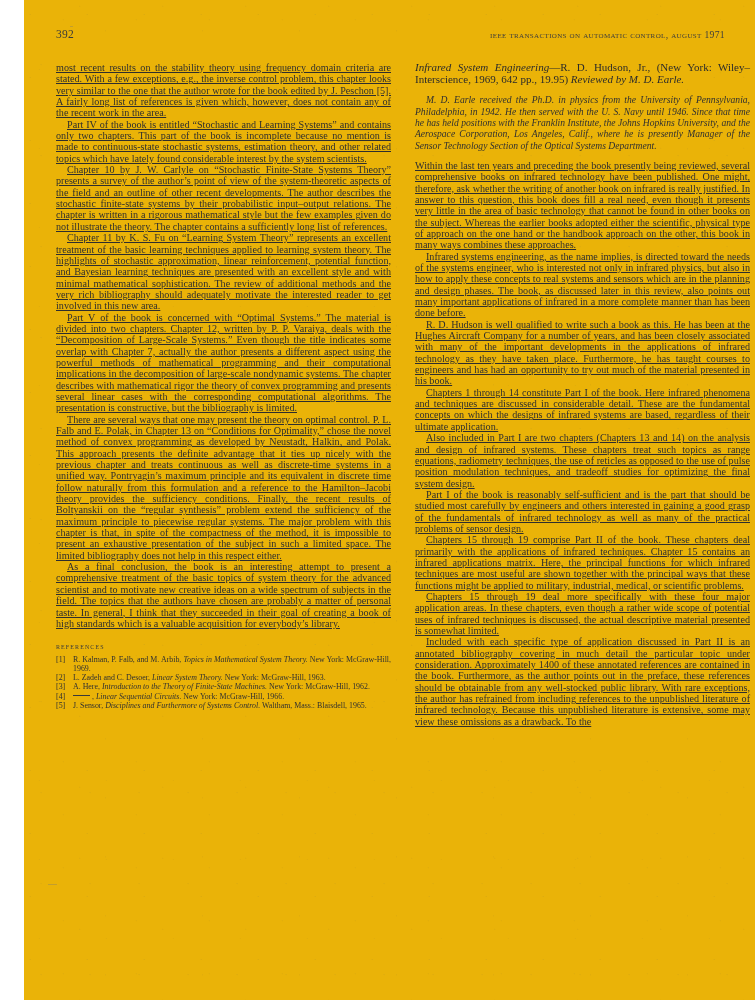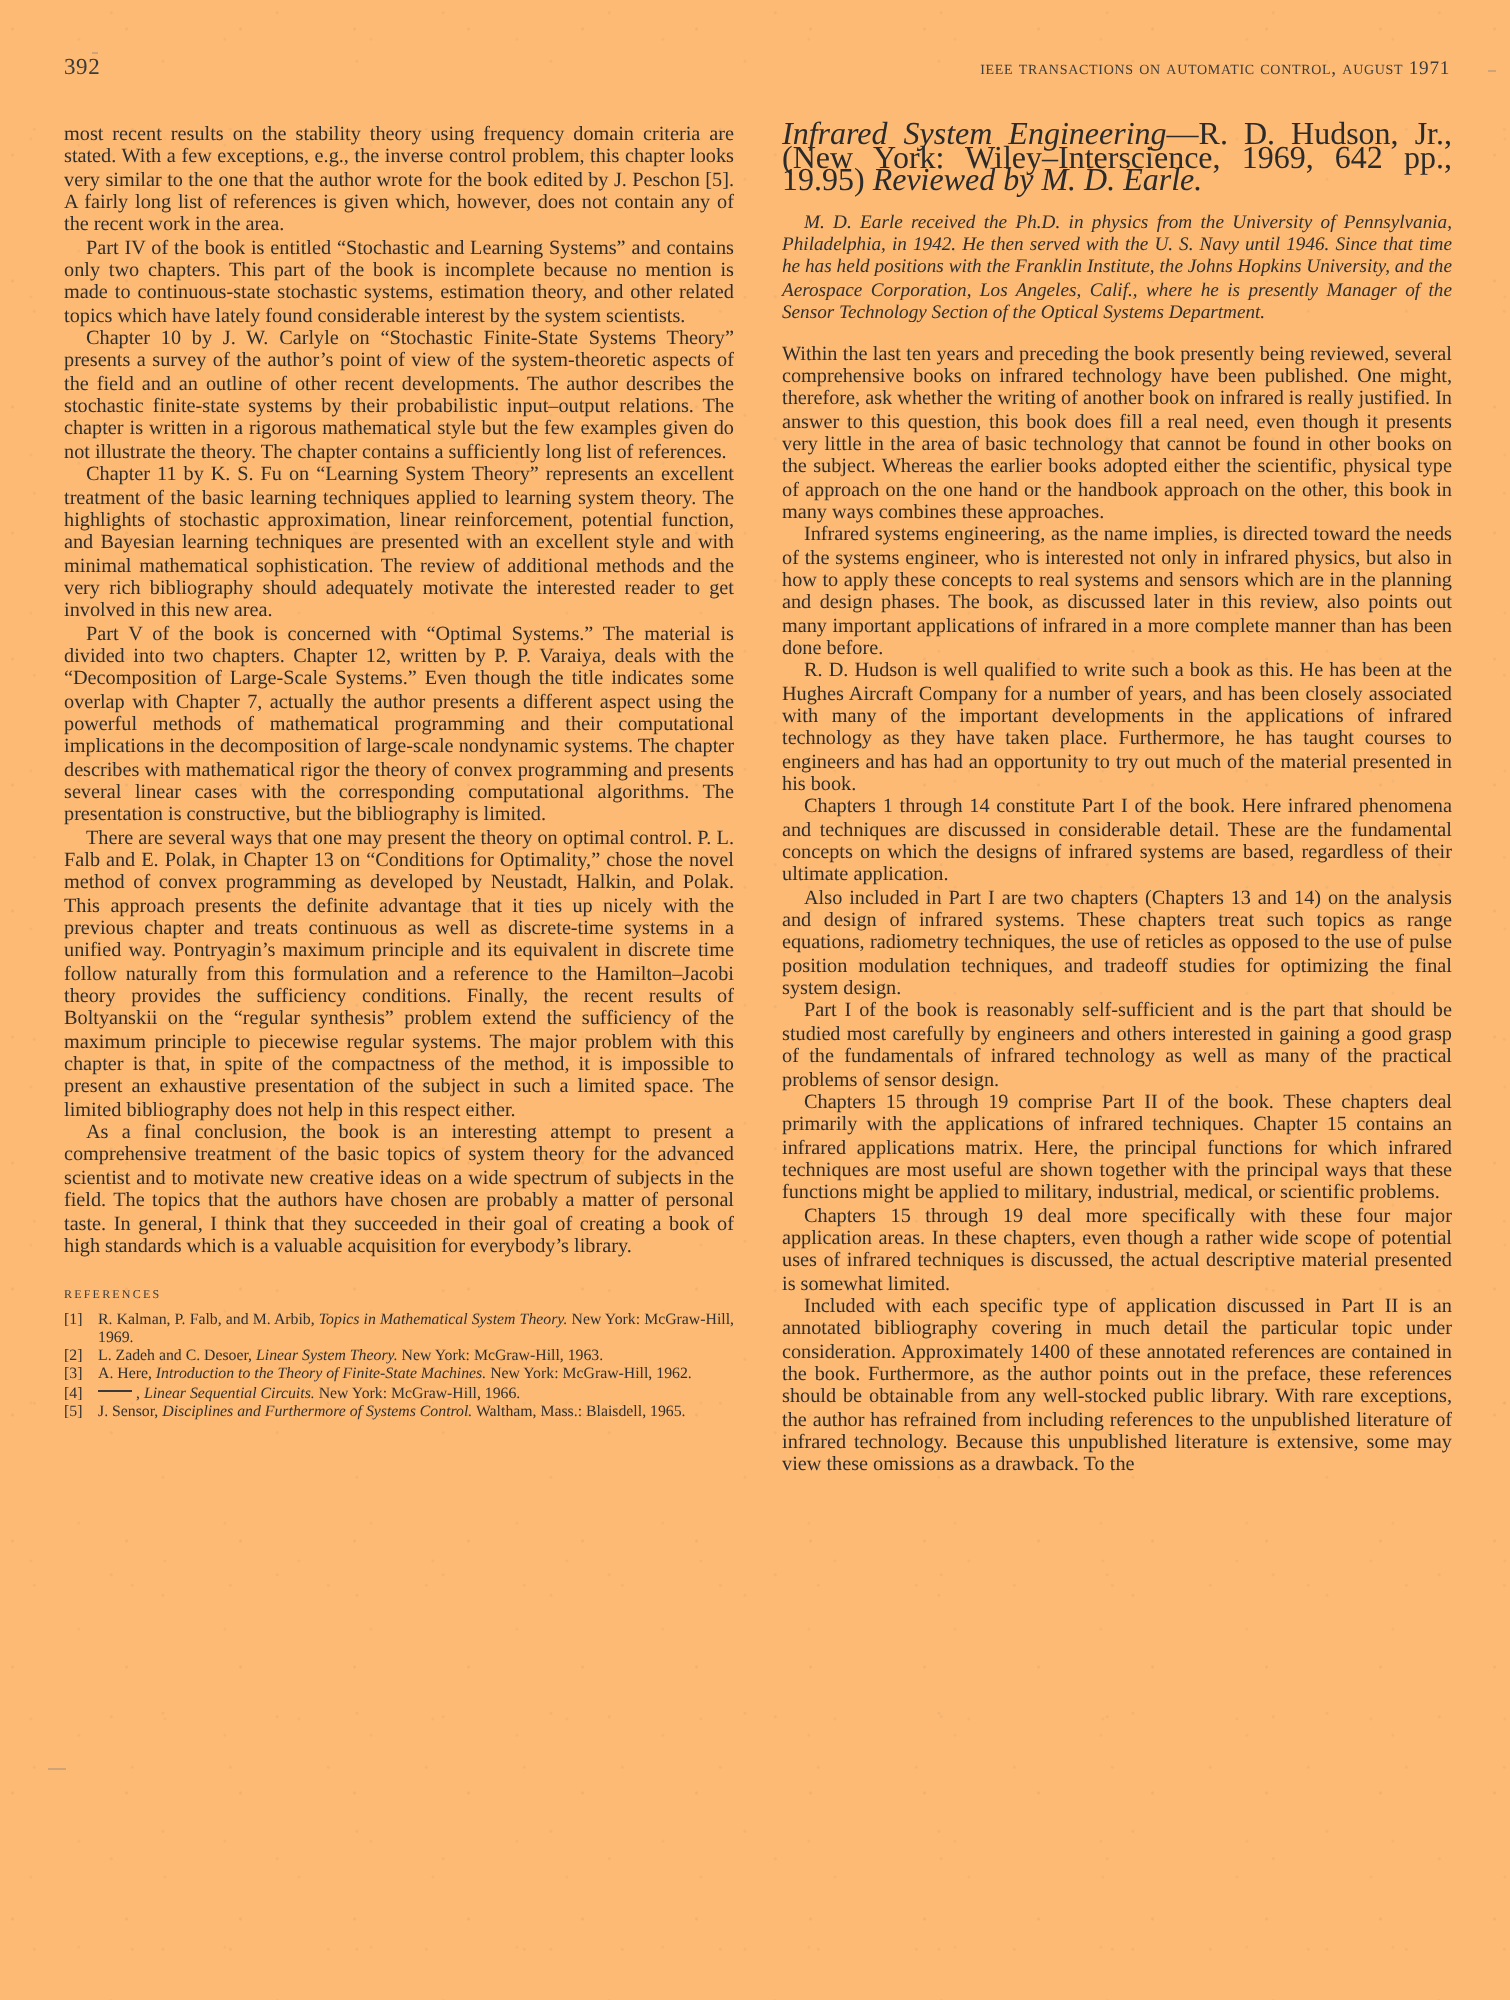--- a/index.html
+++ b/index.html
@@ -14,22 +14,23 @@
     overflow: hidden;
     font-family: "Liberation Serif", "DejaVu Serif", serif;
     color: #2b2b2b;
     position: relative;
   }
 
   
   .page {
     position: absolute;
     inset: 0;
-    background: #fdba74;
+    background: #eab308;
     padding: 0;
+    margin-left: 24px;
   }
   .scan-noise {
     position: absolute;
     inset: 0;
     pointer-events: none;
     opacity: 0.5;
     background-image:
       radial-gradient(circle at 11% 23%, rgba(90,90,90,.16) 0.5px, transparent 1px),
       radial-gradient(circle at 67% 9%,  rgba(90,90,90,.13) 0.5px, transparent 1px),
       radial-gradient(circle at 35% 71%, rgba(90,90,90,.12) 0.5px, transparent 1px),
@@ -80,27 +81,28 @@
 
   p.body {
     margin: 0;
     text-align: justify;
     text-justify: inter-word;
     font-size: 10.15px;
     line-height: 11.35px;
     text-indent: 11px;
     color: #2e2e2e;
     hyphens: none;
+    text-decoration: underline;
   }
   p.body.noindent { text-indent: 0; }
 
   .booktitle {
     margin: 0 0 9px 0;
     text-align: justify;
-    font-size: 16px;
+    font-size: 11px;
     line-height: 11.6px;
     text-indent: 0;
     padding-left: 0;
   }
   .booktitle .ital { font-style: italic; }
 
   p.bio {
     margin: 0 0 9px 0;
     text-align: justify;
     font-size: 9.6px;

